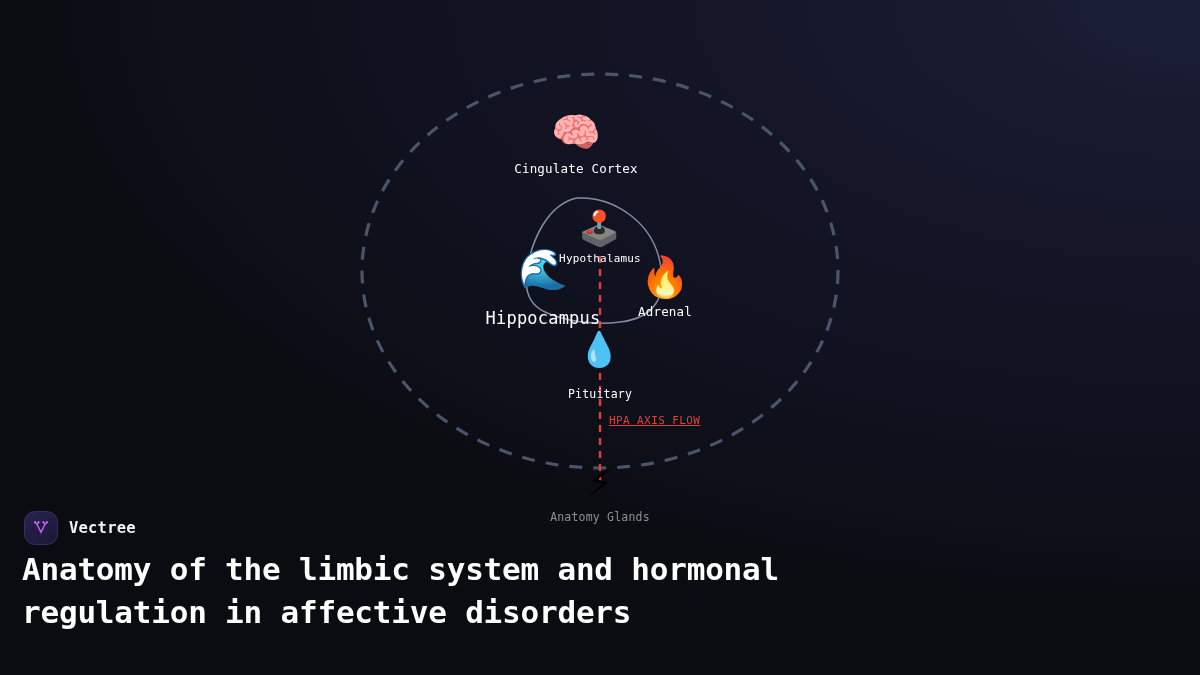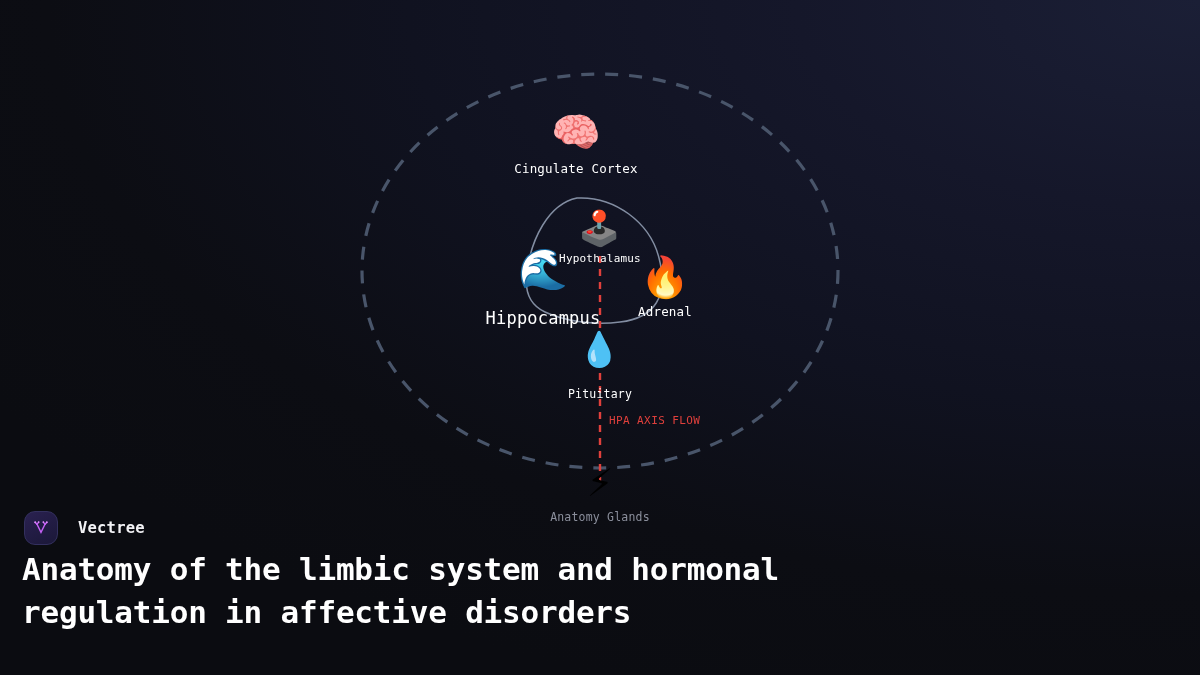--- a/index.html
+++ b/index.html
@@ -72,30 +72,31 @@
   .node.n-adrenal  .node-label { font-size: 11.5px; color: #8b8f9c; margin-top: 8px; }
 
   .flow-label {
     position: absolute;
     font-family: "DejaVu Sans Mono", "Liberation Mono", monospace;
     font-size: 11px;
     font-weight: normal;
     color: #e0403c;
     letter-spacing: 0.4px;
     white-space: nowrap;
+    text-decoration: underline;
   }
 
   
   #brand {
     position: absolute;
     left: 24px;
     top: 511px;
     display: flex;
     align-items: center;
-    gap: 20px;
+    gap: 11px;
   }
   #brand-mark {
     width: 34px;
     height: 34px;
     border-radius: 11px;
     background: linear-gradient(150deg, #2a2150 0%, #221c44 50%, #1b1838 100%);
     border: 1px solid #33305e;
     display: flex;
     align-items: center;
     justify-content: center;

